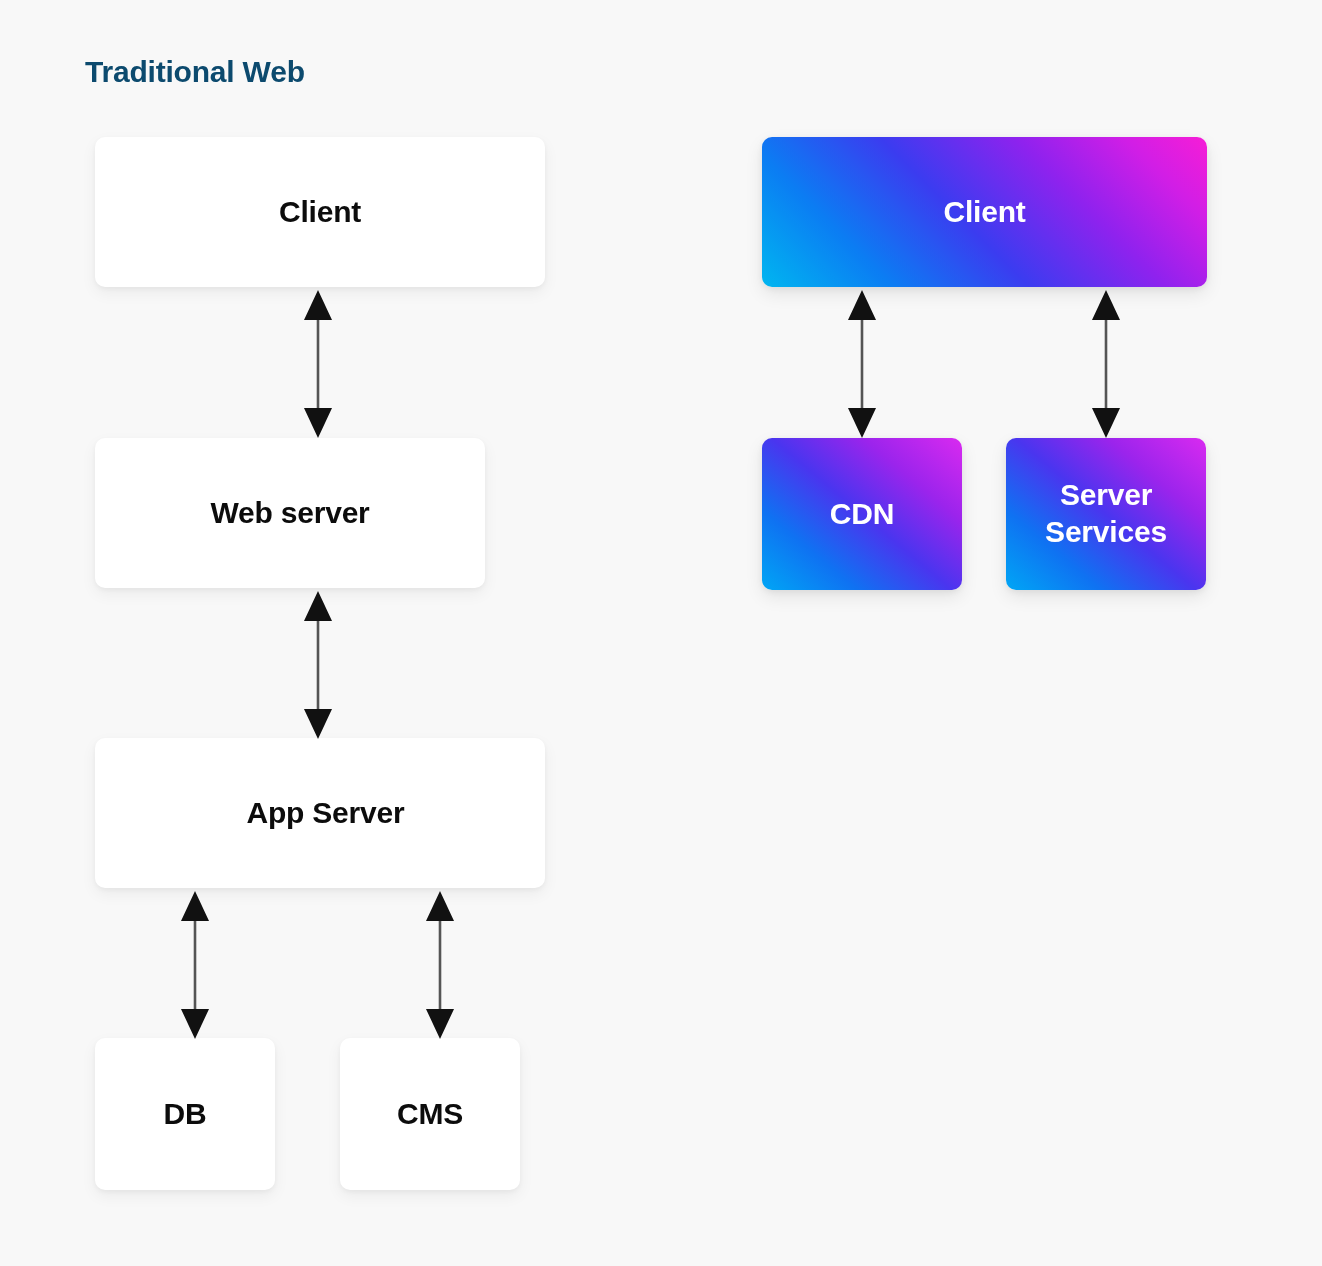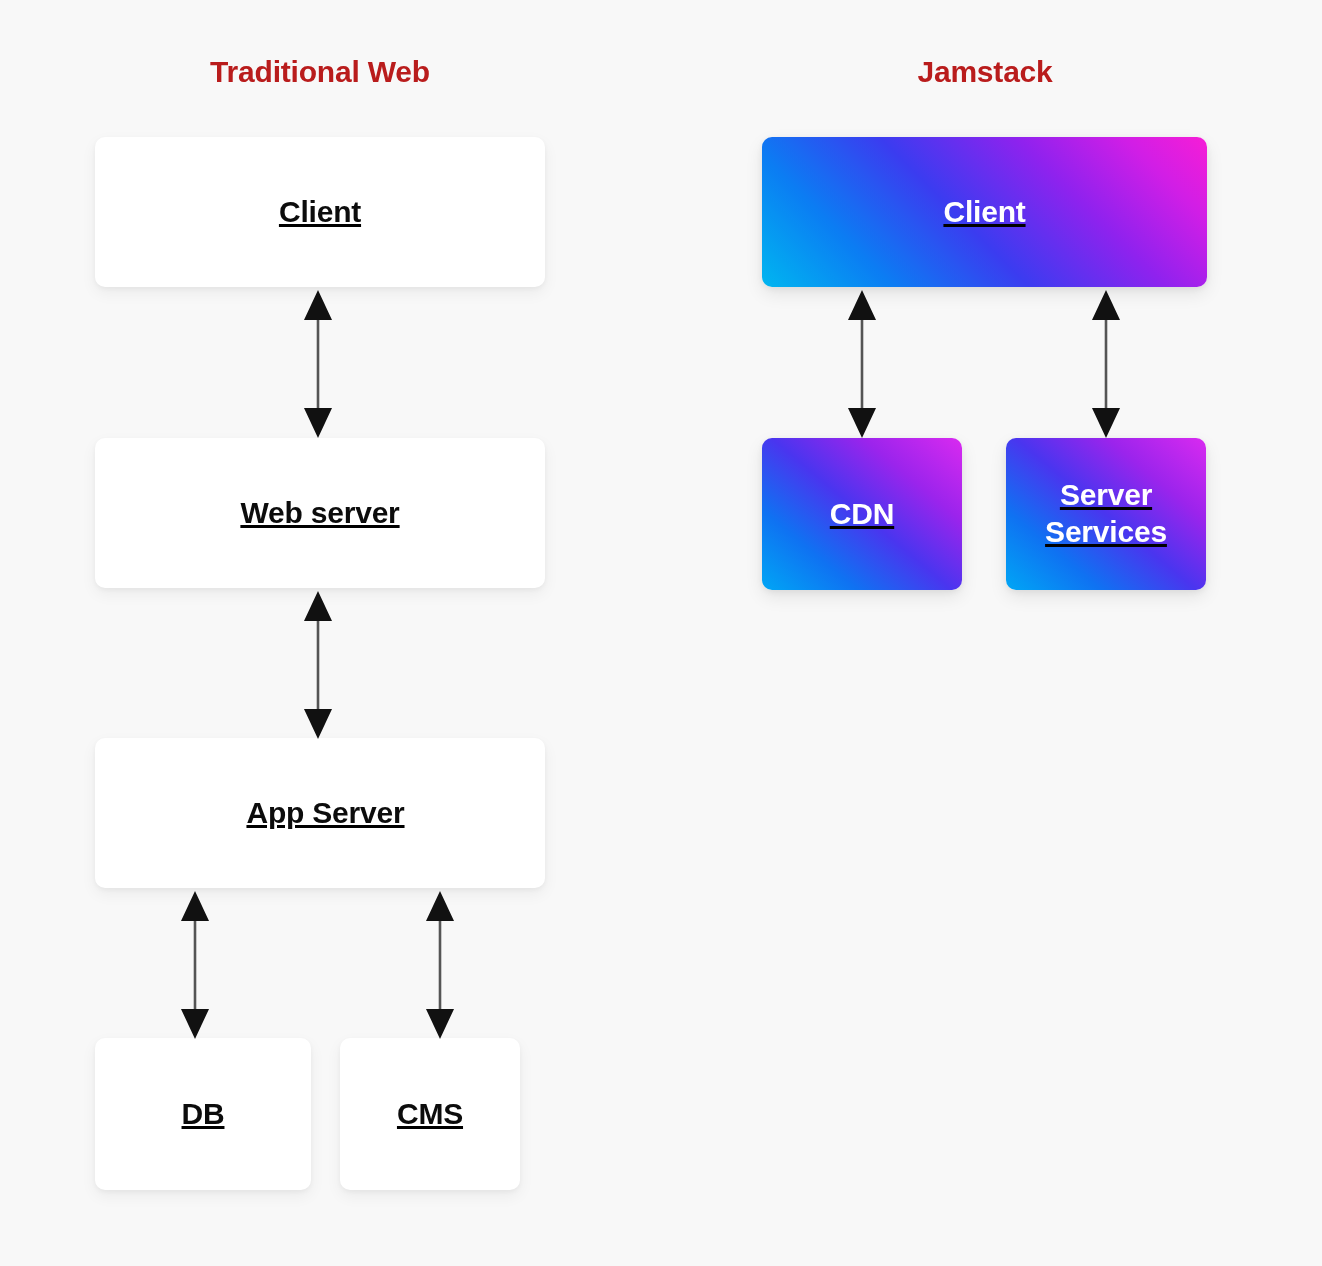--- a/index.html
+++ b/index.html
@@ -15,38 +15,37 @@
   #diagram {
     position: relative;
     width: 1322px;
     height: 1266px;
     background: #f8f8f8;
   }
 
   
   .col-title {
     position: absolute;
-    text-align: center;
+    text-align: left;
     font-size: 30px;
     font-weight: bold;
-    color: #b91c1c;
+    color: #0c4a6e;
     letter-spacing: -0.2px;
     white-space: nowrap;
   }
   #title-traditional { left: 85px;  top: 55px; width: 470px; }
   #title-jamstack    { left: 760px; top: 55px; width: 450px; }
 
   
   .node {
     position: absolute;
     display: flex;
     align-items: center;
     justify-content: center;
     border-radius: 10px;
-    text-decoration: underline;
   }
   .node .node-label {
     font-size: 30px;
     font-weight: bold;
     text-align: center;
     line-height: 1.22;
     letter-spacing: -0.2px;
   }
 
   
@@ -76,23 +75,23 @@
     background: linear-gradient(40deg,
                  #00a6f5 0%,
                  #0f72f2 25%,
                  #4a35ef 50%,
                  #9b24ec 74%,
                  #d92af0 100%);
   }
 
   
   #node-client-trad    { left: 95px;  top: 137px;  width: 450px; height: 150px; }
-  #node-web-server     { left: 95px;  top: 438px;  width: 450px; height: 150px; }
+  #node-web-server     { left: 95px;  top: 438px;  width: 390px; height: 150px; }
   #node-app-server     { left: 95px;  top: 738px;  width: 450px; height: 150px; padding-left: 11px; }
-  #node-db             { left: 95px;  top: 1038px; width: 216px; height: 152px; }
+  #node-db             { left: 95px;  top: 1038px; width: 180px; height: 152px; }
   #node-cms            { left: 340px; top: 1038px; width: 180px; height: 152px; }
 
   #node-client-jam     { left: 762px; top: 137px;  width: 445px; height: 150px; }
   #node-cdn            { left: 762px; top: 438px;  width: 200px; height: 152px; }
   #node-microservices  { left: 1006px;top: 438px;  width: 200px; height: 152px; }
 
   
   .arrow {
     position: absolute;
     width: 42px;
@@ -106,21 +105,20 @@
   #arrow-client-cdn       { left: 841px;  top: 290px; height: 148px; }
   #arrow-client-micro     { left: 1085px; top: 290px; height: 148px; }
 </style>
 </head>
 <body>
 
 <div id="diagram">
 
   <div id="title-traditional" class="col-title">Traditional Web</div>
 
-  <div id="title-jamstack" class="col-title">Jamstack</div>
 
   <div id="node-client-trad" class="node plain">
     <span class="node-label">Client</span>
   </div>
 
   <div id="node-web-server" class="node plain">
     <span class="node-label">Web server</span>
   </div>
 
   <div id="node-app-server" class="node plain">

